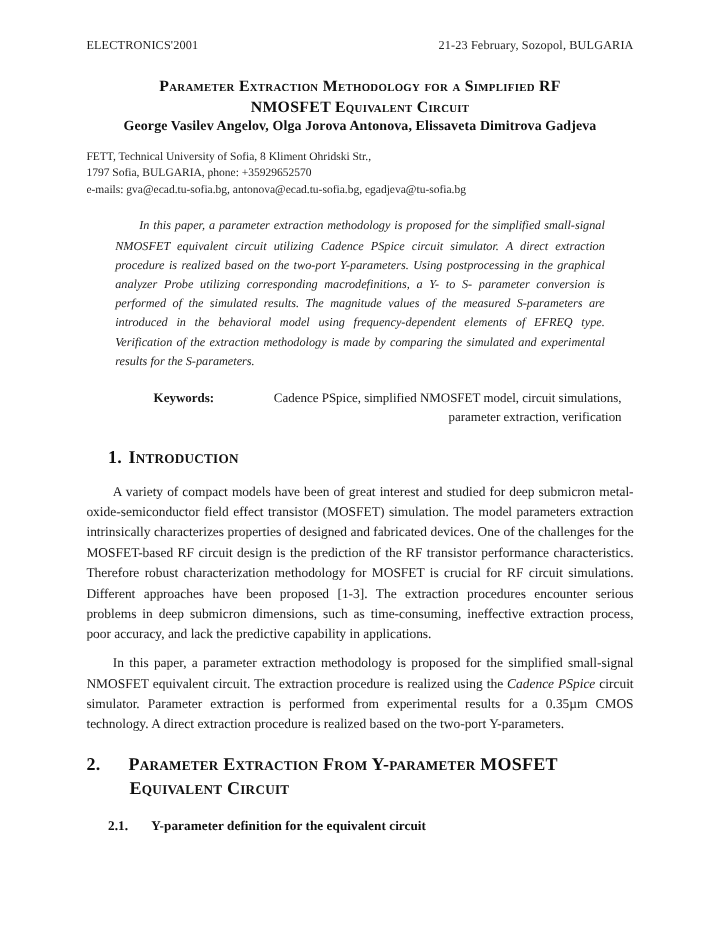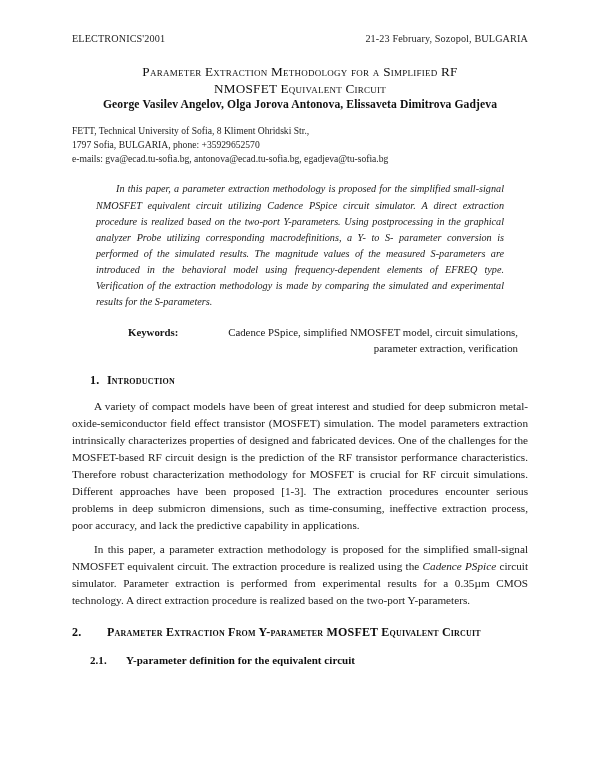--- a/index.html
+++ b/index.html
@@ -35,21 +35,21 @@
     color: #1d1d1d;
   }
   .running-header .left  { white-space: nowrap; }
   .running-header .right { white-space: nowrap; }
 
   
   .title {
     margin-top: 19px;
     text-align: center;
     font-size: 13.2px;
-    font-weight: normal;
+    font-weight: bold;
     font-variant: small-caps;
     line-height: 1.32;
     letter-spacing: 0.25px;
     color: #0f0f0f;
   }
 
   
   .authors {
     text-align: center;
     font-size: 11.6px;
@@ -90,21 +90,21 @@
   .keywords .kw-label {
     font-weight: bold;
     float: left;
   }
   .keywords .kw-body { display: inline; margin-left: 17px; }
 
   
   .h1 {
     margin: 15px 0 0 0;
     padding-left: 18px;
-    font-size: 12px;
+    font-size: 15px;
     font-weight: bold;
     font-variant: small-caps;
     letter-spacing: 0.2px;
     line-height: 1.35;
     color: #0f0f0f;
   }
   .h1 .num {
     font-variant: normal;
     display: inline-block;
     min-width: 17px;

